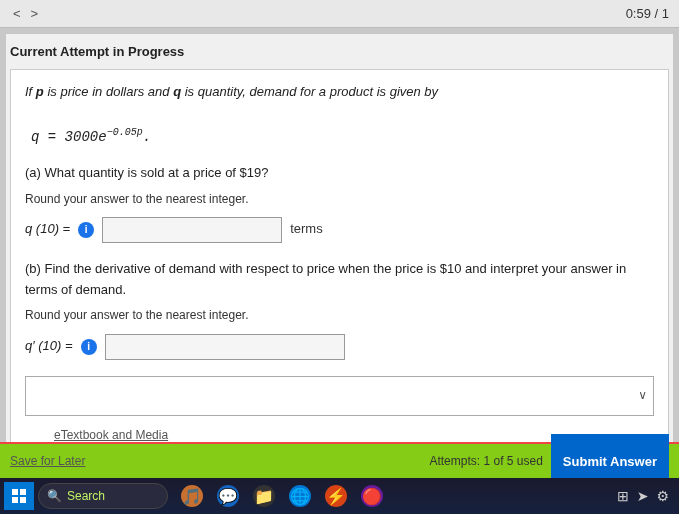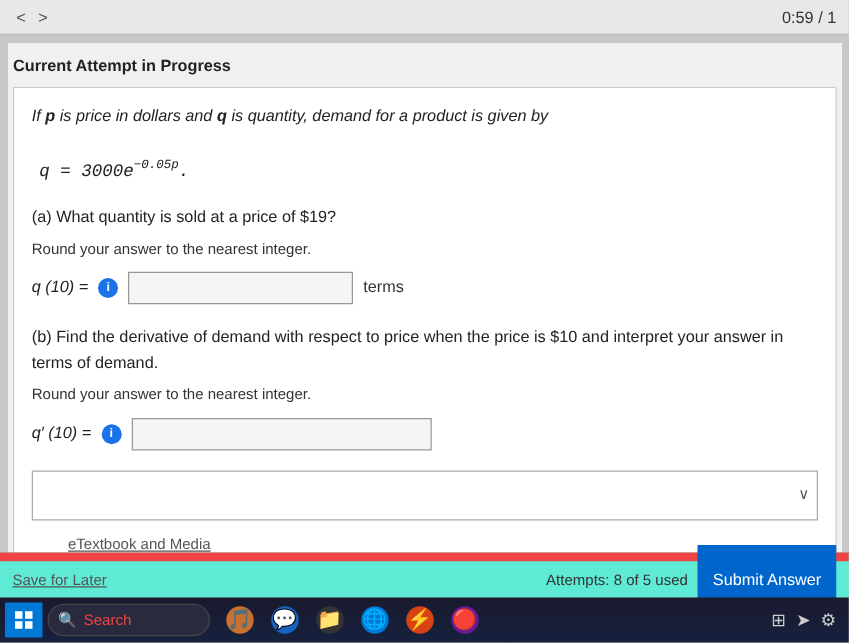--- a/index.html
+++ b/index.html
@@ -173,27 +173,27 @@
       font-size: 12px;
       color: #555;
       margin-top: 10px;
       cursor: pointer;
       text-decoration: underline;
       margin-left: 29px;
     }
 
     
     .bottom-bar {
-      background: #5eead4;
+      background: #84cc16;
       height: 36px;
       display: flex;
       align-items: center;
       justify-content: space-between;
       padding: 0 10px;
-      border-top: 7px solid #ef4444;
+      border-top: 2px solid #ef4444;
       position: absolute;
       bottom: 36px;
       left: 0;
       right: 0;
     }
 
     .save-later-link {
       font-size: 12px;
       color: #555;
       cursor: pointer;
@@ -205,21 +205,21 @@
       color: #333;
       margin-right: 8px;
     }
 
     .submit-btn {
       background: #0066cc;
       color: white;
       border: none;
       padding: 20px 12px;
       font-size: 13px;
-      font-weight: normal;
+      font-weight: bold;
       cursor: pointer;
     }
 
     
     .taskbar {
       position: absolute;
       bottom: 0;
       left: 0;
       right: 0;
       height: 36px;
@@ -265,21 +265,21 @@
       gap: 5px;
       cursor: text;
     }
 
     .taskbar-search-icon {
       color: #aaa;
       font-size: 12px;
     }
 
     .taskbar-search-text {
-      color: #ef4444;
+      color: #bef264;
       font-size: 12px;
     }
 
     .taskbar-apps {
       display: flex;
       gap: 4px;
       margin-left: 4px;
     }
 
     .taskbar-app {
@@ -376,21 +376,21 @@
       <span class="chevron-down">∨</span>
     </div>
 
     <div class="etextbook-link" style="margin-top:10px;">eTextbook and Media</div>
   </div>
 </div>
 
 <div class="bottom-bar">
   <span class="save-later-link">Save for Later</span>
   <div style="display:flex;align-items:center;">
-    <span class="attempts-text">Attempts: 8 of 5 used</span>
+    <span class="attempts-text">Attempts: 1 of 5 used</span>
     <button class="submit-btn">Submit Answer</button>
   </div>
 </div>
 
 <div class="taskbar">
   <div class="taskbar-start">
     <div class="taskbar-start-grid">
       <span></span>
         <span></span>
         <span></span>

